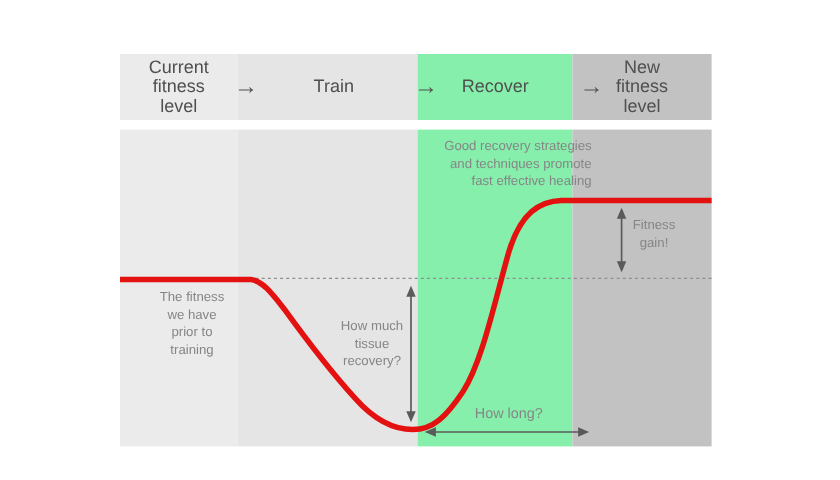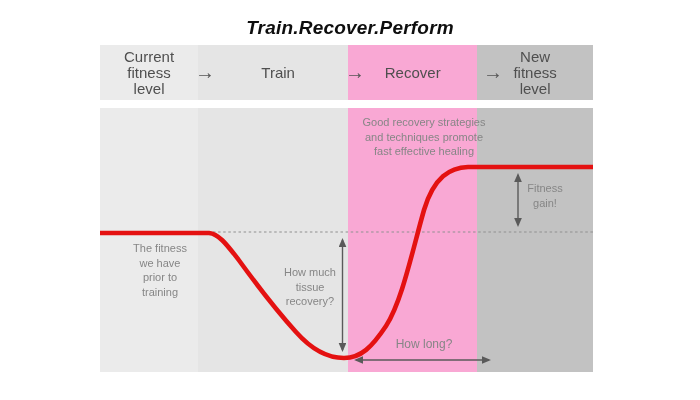--- a/index.html
+++ b/index.html
@@ -8,48 +8,47 @@
     font-family:"Liberation Sans", sans-serif;overflow:hidden;
   }
   .title{
     position:absolute;left:0;top:17px;width:700px;text-align:center;
     font-size:19px;font-weight:bold;font-style:italic;color:#0e0e0e;letter-spacing:.2px;
   }
   .header-row{position:absolute;left:100px;top:45px;width:493px;height:55px;display:flex;}
   .chart-area{position:absolute;left:100px;top:108px;width:493px;height:264px;display:flex;}
   .band{height:100%;}
   .w1{width:105px;} .w2{width:150px;} .w3{width:138px;} .w4{width:124px;}
-  .c1{background:#ebebeb;} .c2{background:#e5e5e5;padding-left:10px;} .c3{background:#f9a8d4;} .c4{background:#c2c2c2;}
+  .c1{background:#ebebeb;} .c2{background:#e5e5e5;padding-left:10px;} .c3{background:#86efac;} .c4{background:#c2c2c2;}
   .hcell{
     display:flex;align-items:center;justify-content:center;text-align:center;
     font-size:15px;line-height:16px;color:#4f4f4f;white-space:pre-line;
   }
   .harrow{
     position:absolute;top:0;height:55px;display:flex;align-items:center;
     font-size:20px;color:#555555;transform:translateX(-50%);
   }
   .ha1{left:105px;} .ha2{left:255px;} .ha3{left:393px;}
   .note{
     position:absolute;text-align:center;color:#868686;font-size:11px;line-height:14.5px;
     white-space:pre-line;
   }
   .note-train{left:205px;top:119px;width:150px;}
-  .note-recover{left:355px;top:115px;width:138px;}
+  .note-recover{left:355px;top:115px;width:138px;text-align:right;}
   .note-prior{left:105px;top:241px;width:110px;}
   .note-breakdown{left:255px;top:265px;width:110px;}
   .note-howlong{left:364px;top:337px;width:120px;font-size:12px;}
   .note-gain{left:505px;top:181px;width:80px;}
   .overlay{position:absolute;left:0;top:0;width:700px;height:400px;pointer-events:none;}
 </style>
 </head>
 <body>
 
 <div id="stage">
 
-  <div class="title">Train.Recover.Perform</div>
 
   <div class="header-row">
     <div class="hcell band w1 c1">Current
 fitness
 level</div>
     <div class="hcell band w2 c2">Train</div>
     <div class="hcell band w3 c3">Recover</div>
     <div class="hcell band w4 c4">New
 fitness
 level</div>

